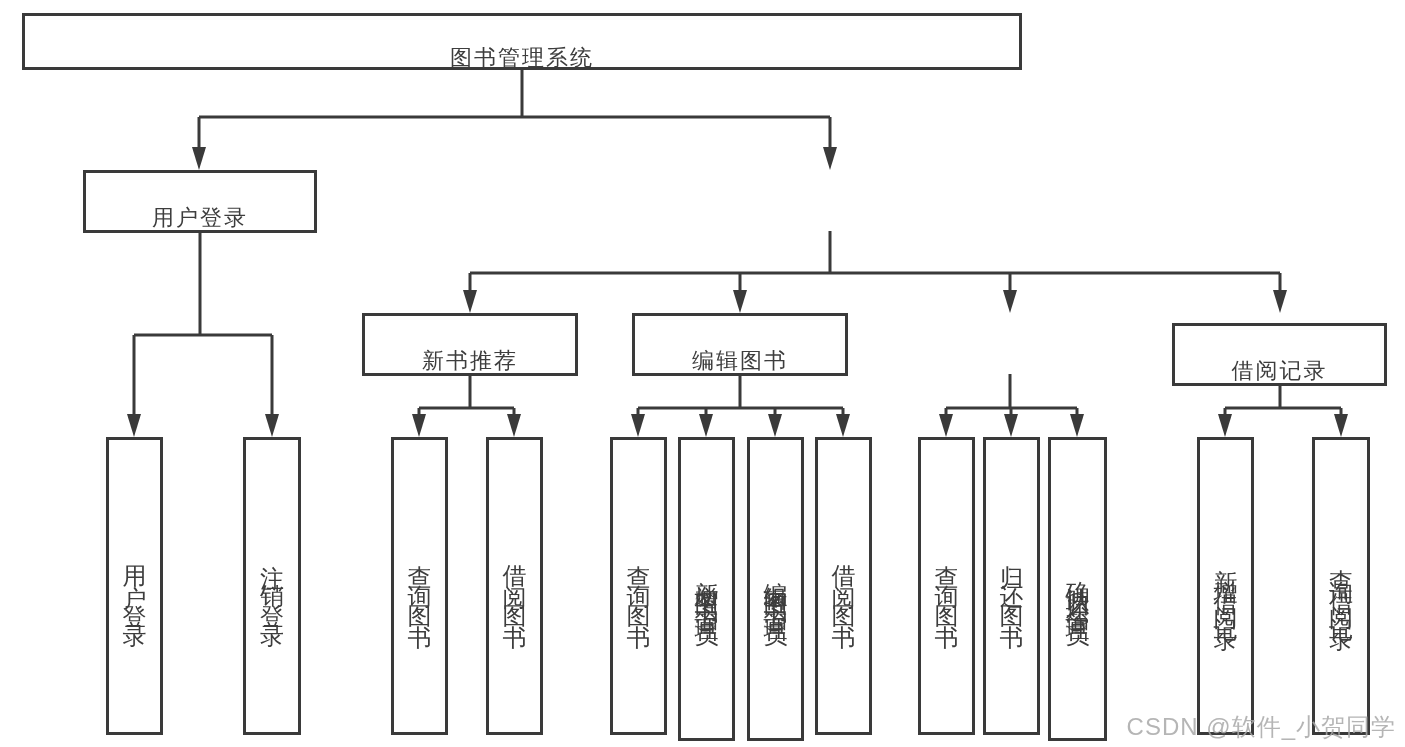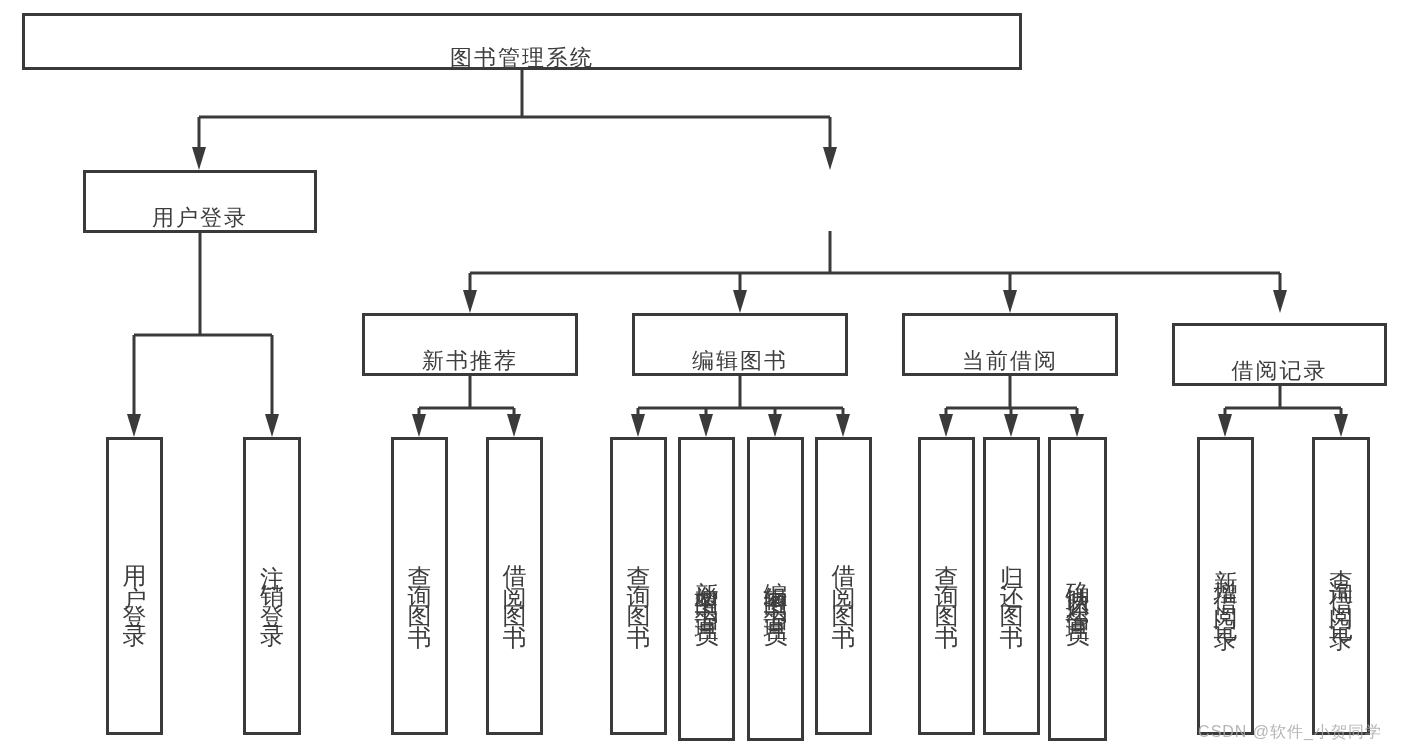--- a/index.html
+++ b/index.html
@@ -49,23 +49,23 @@
     text-orientation:mixed;
     font-size:24px;
     color:var(--text);
     line-height:1;
   }
   .vt-4{letter-spacing:20px;}
   .vt-6{letter-spacing:12px;}
   .vt-9{letter-spacing:6px;}
   .watermark{
     position:absolute;
-    right:23px;
+    right:9px;
     bottom:4px;
-    font-size:16px;
+    font-size:24px;
     letter-spacing:1px;
     color:var(--watermark);
     opacity:0.85;
     z-index:3;
     white-space:nowrap;
   }
 </style>
 </head>
 <body>
 
@@ -111,23 +111,20 @@
   <div class="box" style="left:83px;top:170px;width:234px;height:63px;">
     <span class="hlabel">用户登录</span>
   </div>
 
   <div class="box" style="left:362px;top:313px;width:216px;height:63px;">
     <span class="hlabel">新书推荐</span>
   </div>
   <div class="box" style="left:632px;top:313px;width:216px;height:63px;">
     <span class="hlabel">编辑图书</span>
   </div>
-  <div class="box" style="left:902px;top:313px;width:216px;height:63px;">
-    <span class="hlabel">当前借阅</span>
-  </div>
   <div class="box" style="left:1172px;top:323px;width:215px;height:63px;">
     <span class="hlabel">借阅记录</span>
   </div>
 
   <div class="box" style="left:106px;top:437px;width:57px;height:298px;">
     <span class="vlabel vt-4">用户登录</span>
   </div>
   <div class="box" style="left:243px;top:437px;width:58px;height:298px;">
     <span class="vlabel vt-4">注销登录</span>
   </div>

